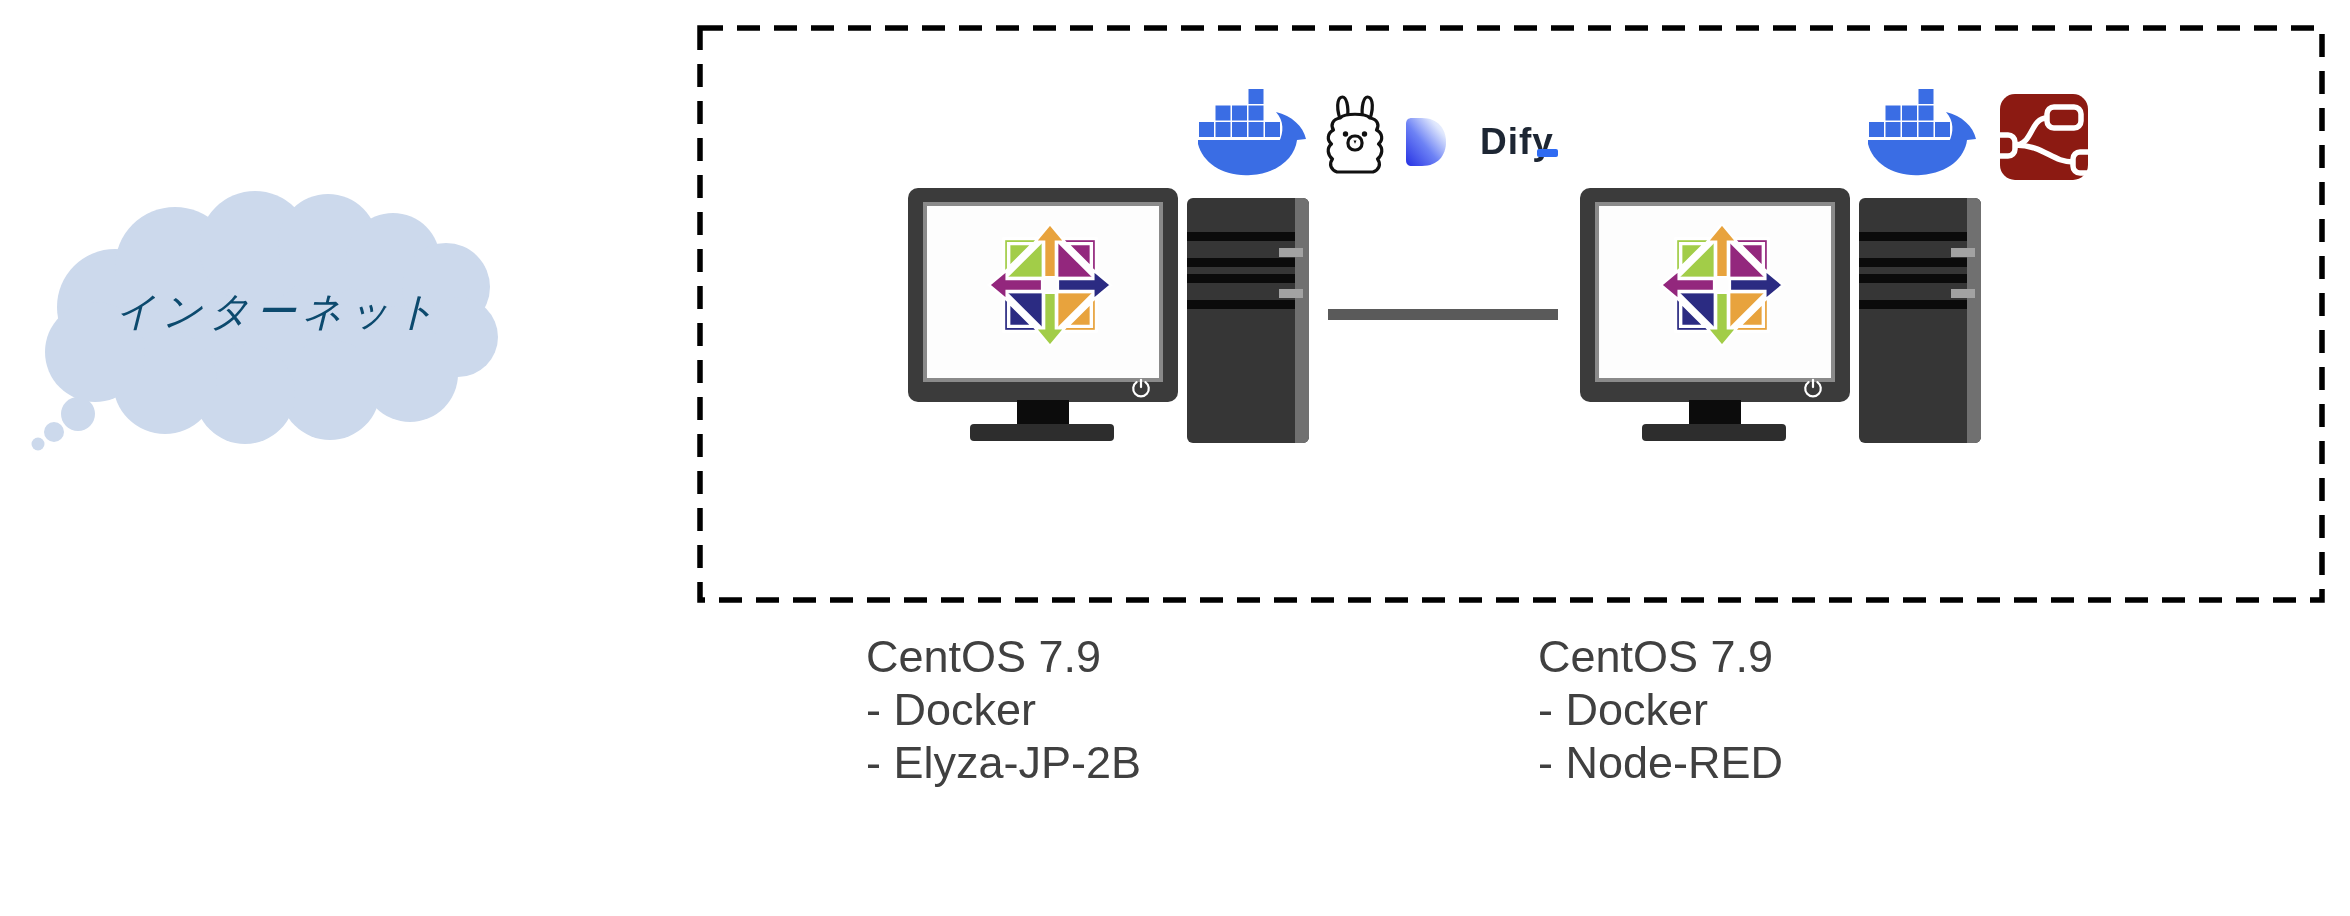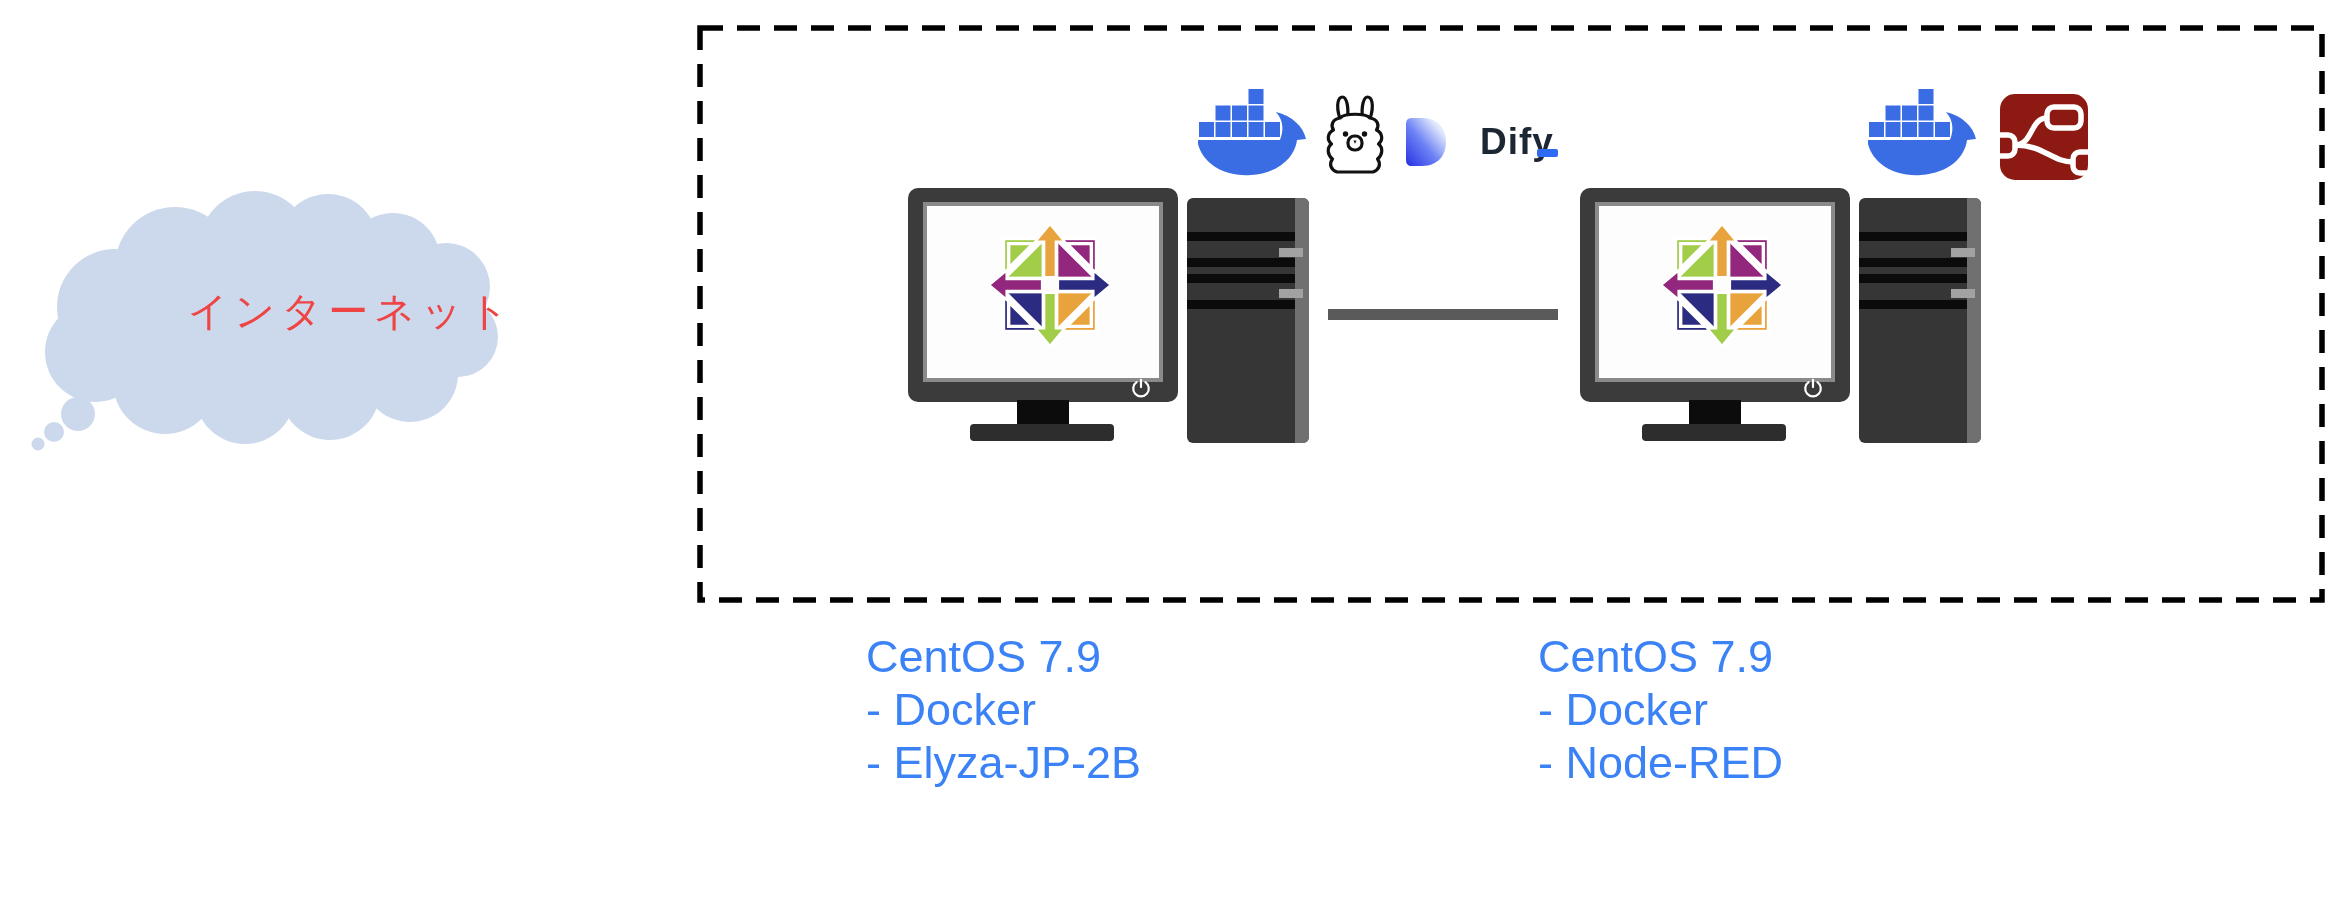--- a/index.html
+++ b/index.html
@@ -1,23 +1,23 @@
 <!DOCTYPE html>
 <html><head>
 <meta charset="utf-8">
 <style>
   html,body{margin:0;padding:0;background:#ffffff;}
   body{font-family:"Liberation Sans", sans-serif;}
   .stage{position:relative;width:2350px;height:916px;background:#ffffff;overflow:hidden;}
   .abs{position:absolute;}
   
-  .cloud-label{position:absolute;left:115px;top:284px;width:400px;text-align:right;
-    font-size:40px;letter-spacing:6px;color:#ef4444;white-space:nowrap;}
-  
-  .os-block{position:absolute;color:#3b82f6;font-size:45px;line-height:53px;white-space:nowrap;}
+  .cloud-label{position:absolute;left:115px;top:284px;width:400px;text-align:left;
+    font-size:40px;letter-spacing:6px;color:#0c4a6e;white-space:nowrap;font-style:italic;}
+  
+  .os-block{position:absolute;color:#404040;font-size:45px;line-height:53px;white-space:nowrap;}
   
   .monitor{position:absolute;width:270px;height:214px;background:#3b3b3b;border-radius:10px;}
   .screen{position:absolute;left:15px;top:14px;width:240px;height:180px;background:#fdfdfd;
     border:4px solid #8a8a8a;box-sizing:border-box;}
   .stand{position:absolute;width:52px;height:26px;background:#0c0c0c;}
   .mbase{position:absolute;width:144px;height:17px;background:#2d2d2d;border-radius:4px;}
   
   .tower{position:absolute;width:122px;height:245px;background:#363636;border-radius:6px;overflow:hidden;}
   .tower .strip{position:absolute;right:0;top:0;width:14px;height:100%;background:#707070;}
   .tower .stripe{position:absolute;left:0;width:108px;height:9px;background:#0b0b0b;}

